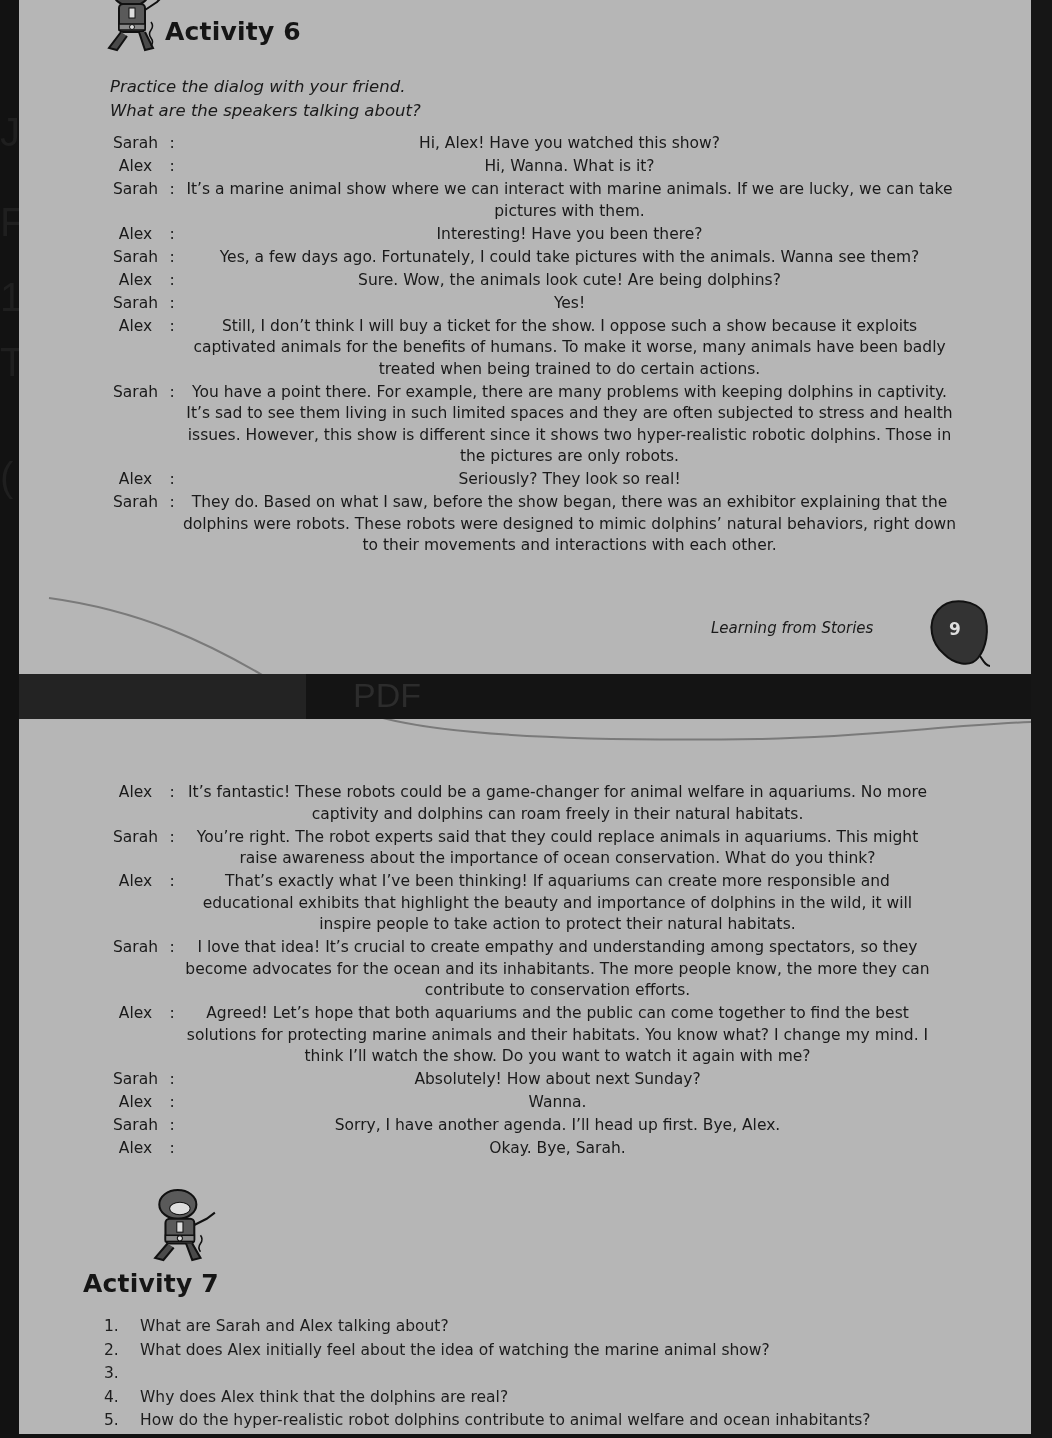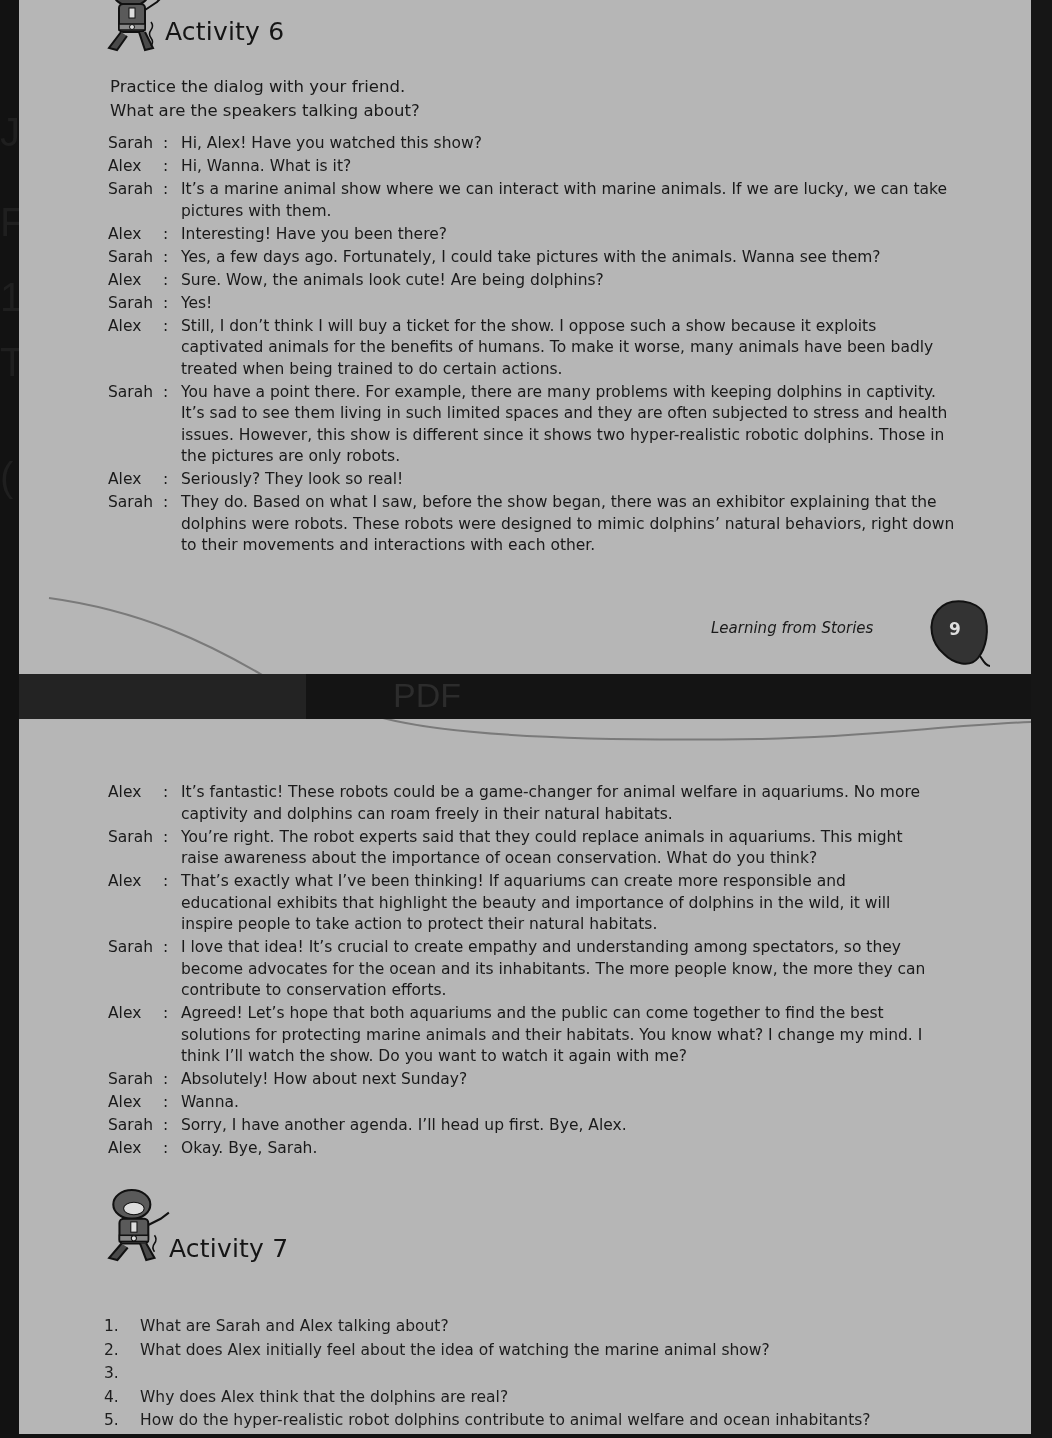--- a/index.html
+++ b/index.html
@@ -8,29 +8,29 @@
       font-family: "DejaVu Sans", sans-serif; color: #1d1d1d;
     }
     .page {
       position: absolute; left: 19px; width: 1012px; background: #b6b6b6; overflow: hidden;
     }
     #page1 { top: 0; height: 674px; }
     #page2 { top: 719px; height: 715px; }
     .right-strip { position: absolute; top: 0; right: 0; width: 21px; height: 1438px; background: #161616; }
     .pdf-bar { position: absolute; left: 19px; top: 674px; width: 1012px; height: 45px; background: #141414; }
     .pdf-bar .thumb { position: absolute; left: 0; top: 0; width: 287px; height: 45px; background: #232323; }
-    .pdf-bar .pdf-label { position: absolute; left: 334px; top: 2px; font-size: 34px; color: #2c2c2c; font-family: "Liberation Sans", sans-serif; margin-left: 40px; }
+    .pdf-bar .pdf-label { position: absolute; left: 334px; top: 2px; font-size: 34px; color: #2c2c2c; font-family: "Liberation Sans", sans-serif; }
     .left-ghost { position: absolute; left: 0; width: 19px; font-size: 40px; color: #1f1f1f; font-family: "Liberation Sans", sans-serif; }
 
     .activity-head { position: absolute; display: flex; align-items: flex-end; }
     .mascot { width: 68px; height: 70px; }
-    .activity-title { font-family: "DejaVu Sans", sans-serif; font-weight: normal; font-size: 25px; color: #151515; margin-left: -4px; margin-bottom: 6px; letter-spacing: 0.2px; }
-    .instructions { position: absolute; font-family: "DejaVu Sans", sans-serif; font-size: 16.5px; color: #1a1a1a; line-height: 24px; }
-
-    .dialog { position: absolute; font-family: "DejaVu Sans", sans-serif; font-size: 15.5px; line-height: 21.5px; color: #1a1a1a; }
+    .activity-title { font-family: "DejaVu Sans", sans-serif; font-weight: bold; font-size: 25px; color: #151515; margin-left: -4px; margin-bottom: 6px; letter-spacing: 0.2px; }
+    .instructions { position: absolute; font-family: "DejaVu Sans", sans-serif; font-style: italic; font-size: 16.5px; color: #1a1a1a; line-height: 24px; }
+
+    .dialog { position: absolute; font-family: "DejaVu Sans", sans-serif; font-size: 15.5px; line-height: 21.5px; color: #1a1a1a; text-align: center; }
     .line { display: flex; margin-bottom: 1.5px; }
     .speaker { width: 55px; flex: none; }
     .colon { width: 18px; flex: none; }
     .utter { flex: 1; }
 
     .footer-label { position: absolute; left: 692px; top: 619px; font-style: italic; font-size: 15px; color: #1a1a1a; font-family: "DejaVu Sans", sans-serif; }
     .page-badge { position: absolute; left: 905px; top: 596px; width: 66px; height: 72px; }
     .page-num { position: absolute; left: 930px; top: 619px; font-weight: bold; font-size: 17px; color: #dedede; }
 
     .questions { position: absolute; left: 85px; top: 596px; font-size: 15.5px; line-height: 23.5px; }
@@ -189,21 +189,21 @@
         <span class="colon">:</span>
         <span class="utter">Sorry, I have another agenda. I’ll head up first. Bye, Alex.</span>
       </div>
     <div class="line">
         <span class="speaker">Alex</span>
         <span class="colon">:</span>
         <span class="utter">Okay. Bye, Sarah.</span>
       </div>
   </div>
 
-  <div class="activity-head" style="left:84px;top:464px;">
+  <div class="activity-head" style="left:68px;top:464px;flex-direction:column;">
     <svg class="mascot" viewBox="0 0 68 70" style="height:86px;width:70px;">
       <ellipse cx="28" cy="14" rx="18" ry="14" fill="#5a5a5a" stroke="#111" stroke-width="2"></ellipse>
       <ellipse cx="30" cy="18" rx="10" ry="6" fill="#ddd" stroke="#111"></ellipse>
       <rect x="16" y="28" width="28" height="24" rx="4" fill="#5a5a5a" stroke="#111" stroke-width="2"></rect>
       <rect x="16" y="44" width="28" height="6" fill="#888" stroke="#111" stroke-width="1.5"></rect>
       <circle cx="30" cy="47" r="2.5" fill="#ddd" stroke="#111"></circle>
       <rect x="27" y="31" width="6" height="10" fill="#ddd" stroke="#111"></rect>
       <path d="M18,52 L6,66 L14,68 L24,56" fill="#4a4a4a" stroke="#111" stroke-width="2"></path>
       <path d="M36,52 L42,68 L50,66 L42,52" fill="#4a4a4a" stroke="#111" stroke-width="2"></path>
       <path d="M44,34 L56,28 L64,22" stroke="#111" stroke-width="2" fill="none"></path>

